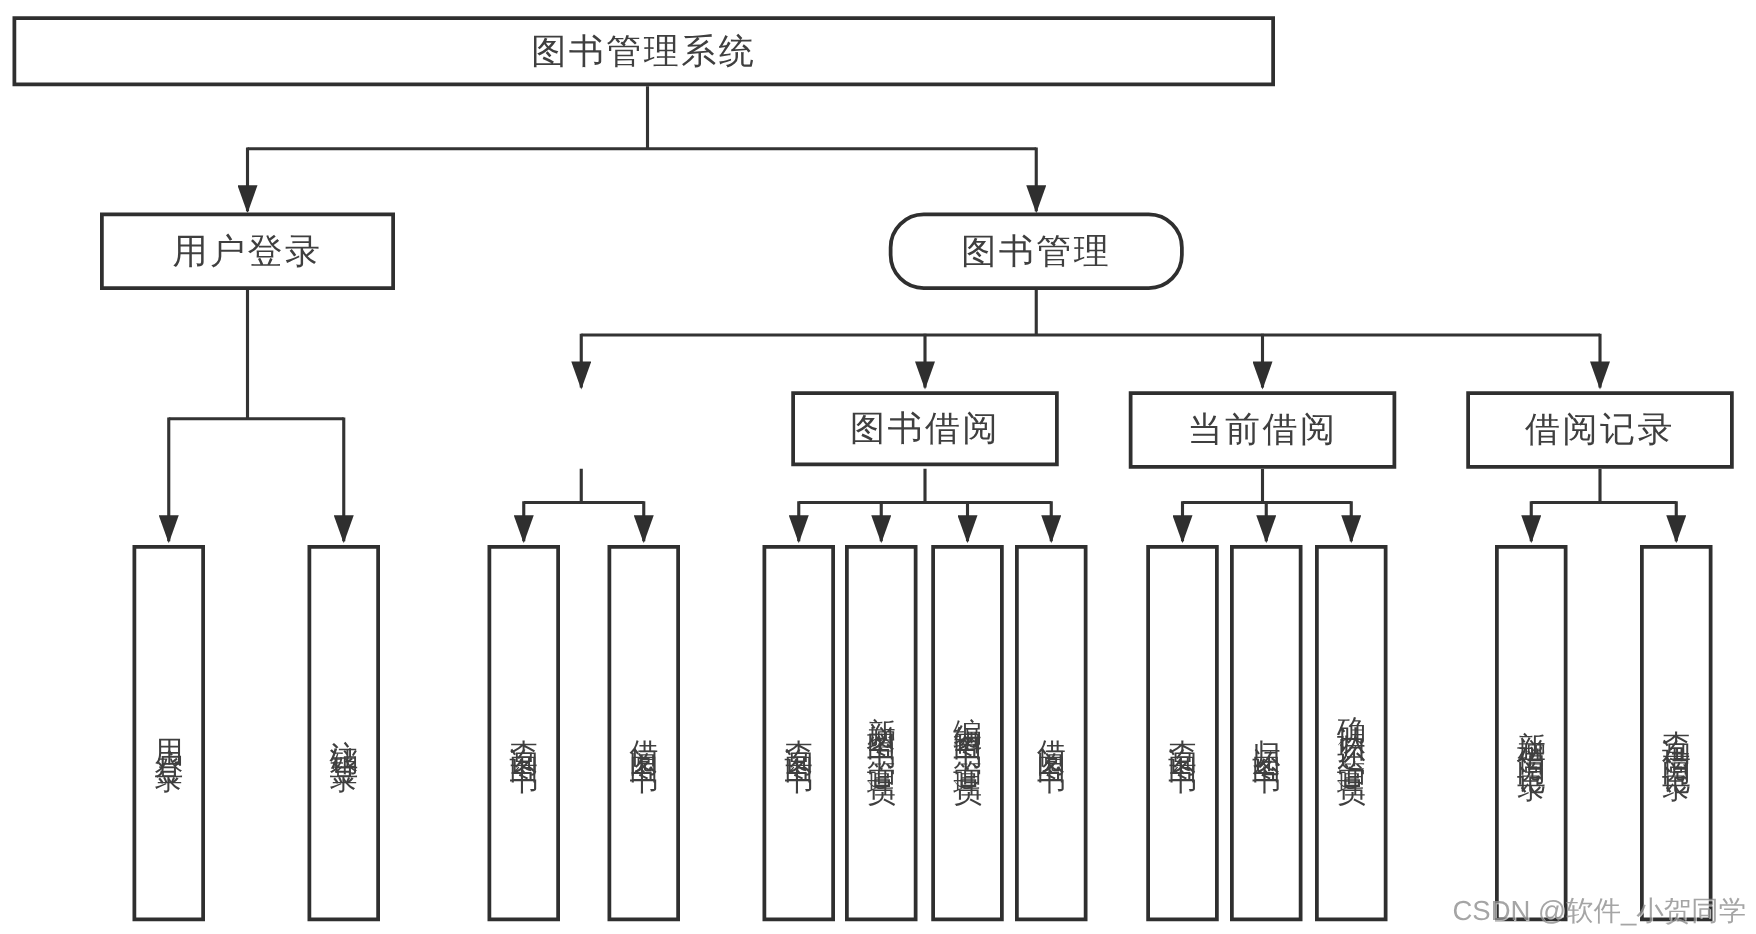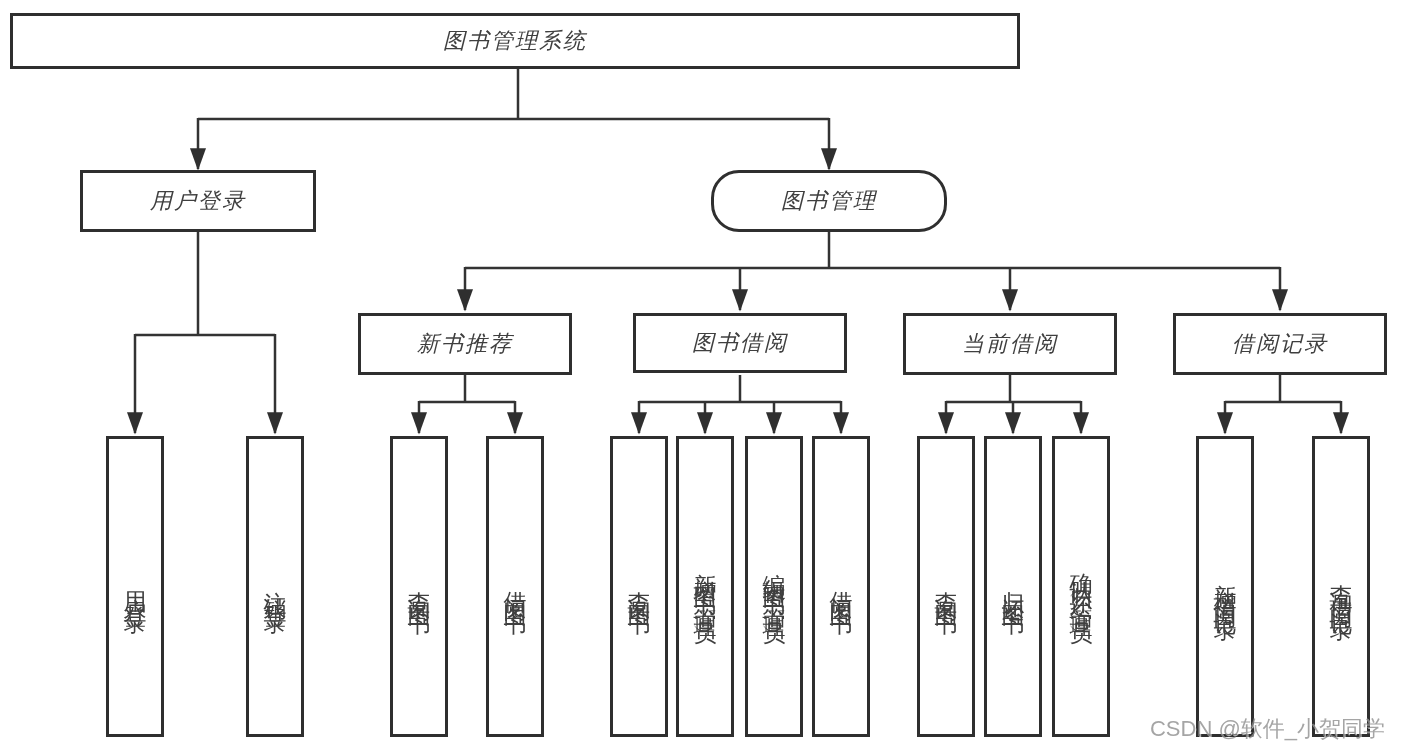--- a/index.html
+++ b/index.html
@@ -20,23 +20,22 @@
     position: absolute;
     background: #ffffff;
     border: 3px solid #2f2f2f;
     display: flex;
     align-items: center;
     justify-content: center;
     color: #3f3f3f;
     z-index: 1;
   }
   .node-h {
-    font-size: 22px;
+    font-size: 28px;
     letter-spacing: 2px;
-    font-style: italic;
   }
   .node-v span {
     writing-mode: vertical-rl;
     text-orientation: mixed;
     font-size: 23px;
     letter-spacing: 7px;
     line-height: 1;
     white-space: nowrap;
   }
   .watermark {
@@ -108,23 +107,20 @@
     <span>图书管理系统</span>
   </div>
 
   <div class="node node-h" style="left:80px; top:170px; width:236px; height:62px;">
     <span>用户登录</span>
   </div>
   <div class="node node-h" style="left:711px; top:170px; width:236px; height:62px;border-radius:28px;">
     <span>图书管理</span>
   </div>
 
-  <div class="node node-h" style="left:358px; top:313px; width:214px; height:62px;">
-    <span>新书推荐</span>
-  </div>
   <div class="node node-h" style="left:633px; top:313px; width:214px; height:60px;">
     <span>图书借阅</span>
   </div>
   <div class="node node-h" style="left:903px; top:313px; width:214px; height:62px;align-items:center;">
     <span>当前借阅</span>
   </div>
   <div class="node node-h" style="left:1173px; top:313px; width:214px; height:62px;">
     <span>借阅记录</span>
   </div>
 
@@ -165,15 +161,15 @@
     <span>确认归还（管理员）</span>
   </div>
 
   <div class="node node-v" style="left:1196px; top:436px; width:58px; height:301px;">
     <span>新增借阅记录</span>
   </div>
   <div class="node node-v" style="left:1312px; top:436px; width:58px; height:301px;">
     <span>查询借阅记录</span>
   </div>
 
-  <div class="watermark" style="right:20px; top:714px;margin-left:28px;">CSDN @软件_小贺同学</div>
+  <div class="watermark" style="right:8px; top:714px;margin-left:28px;">CSDN @软件_小贺同学</div>
 
 </div>
 
 </body></html>

